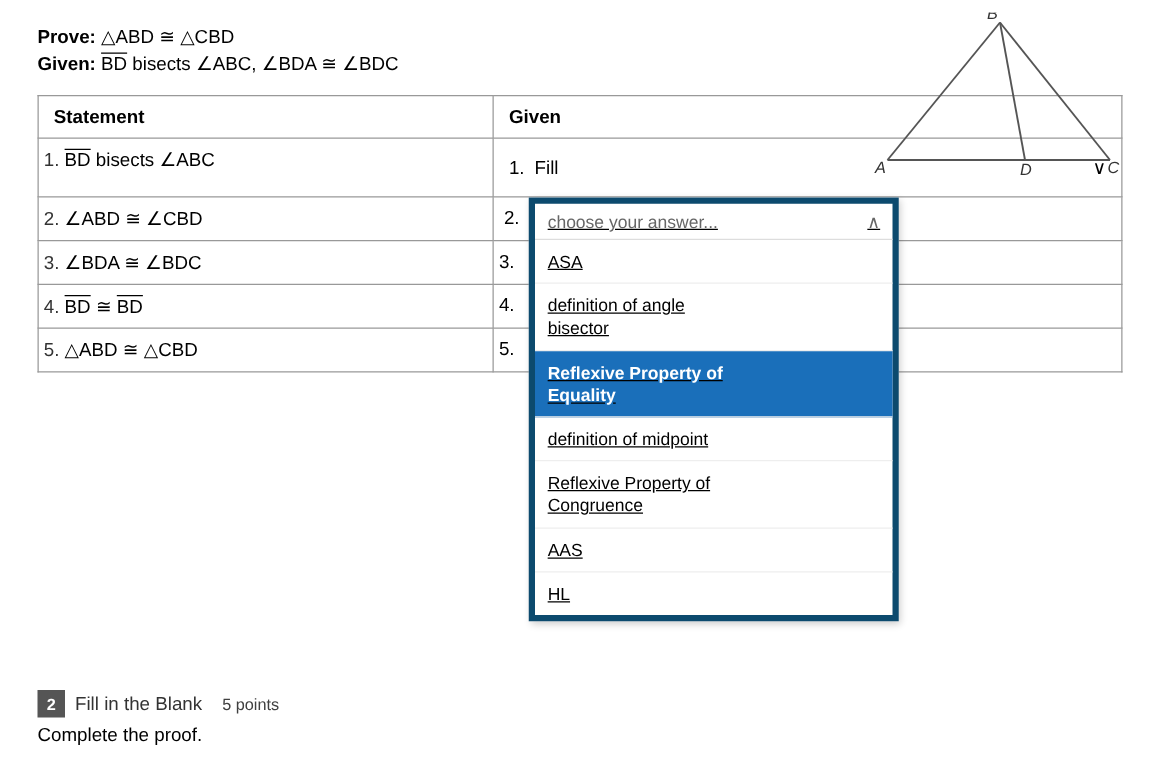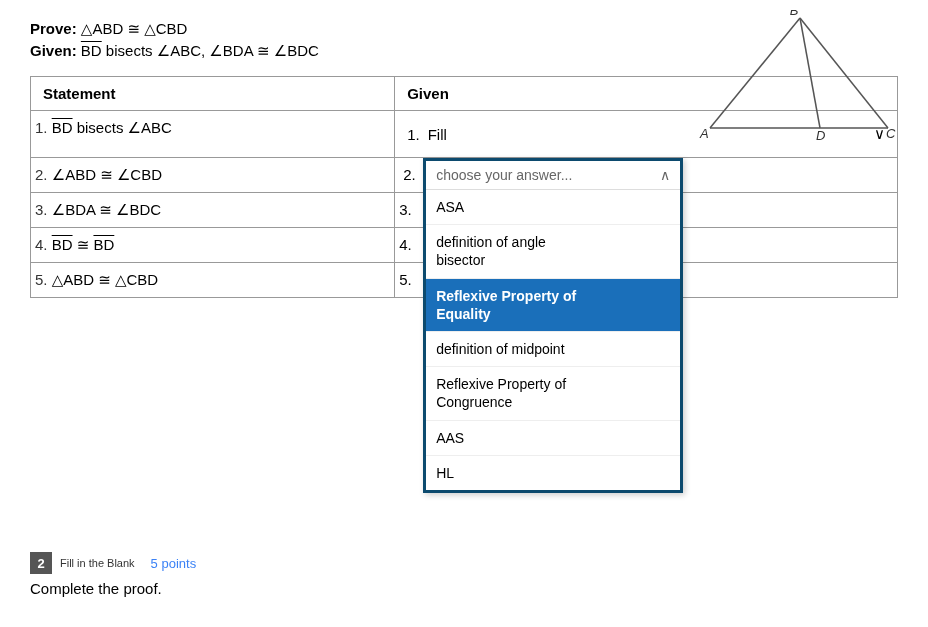--- a/index.html
+++ b/index.html
@@ -62,26 +62,27 @@
     .proof-table .reason-col {
       width: 58%;
     }
     .row-num {
       color: #333;
     }
     .dropdown-open {
       position: absolute;
       top: 0;
       left: 0;
-      width: 260px;
+      width: 296px;
       background: #fff;
-      border: 3px solid #0c4a6e;
+      border: 5px solid #0c4a6e;
       z-index: 100;
       font-size: 14px;
       box-shadow: 2px 2px 6px rgba(0,0,0,0.2);
+      text-decoration: underline;
     }
     .dropdown-header {
       display: flex;
       align-items: center;
       justify-content: space-between;
       padding: 6px 10px;
       border-bottom: 1px solid #ddd;
       color: #666;
       cursor: pointer;
     }
@@ -117,26 +118,26 @@
       justify-content: center;
       background: #555;
       color: #fff;
       width: 22px;
       height: 22px;
       font-size: 13px;
       font-weight: bold;
       margin-right: 8px;
     }
     .fill-in-label {
-      font-size: 11px;
+      font-size: 15px;
       color: #333;
     }
     .points-label {
       font-size: 13px;
-      color: #3b82f6;
+      color: #404040;
     }
     .complete-proof {
       font-size: 15px;
       margin-top: 6px;
       color: #000000;
     }
     .cursor-hand {
       position: absolute;
       right: 8px;
       bottom: 6px;

